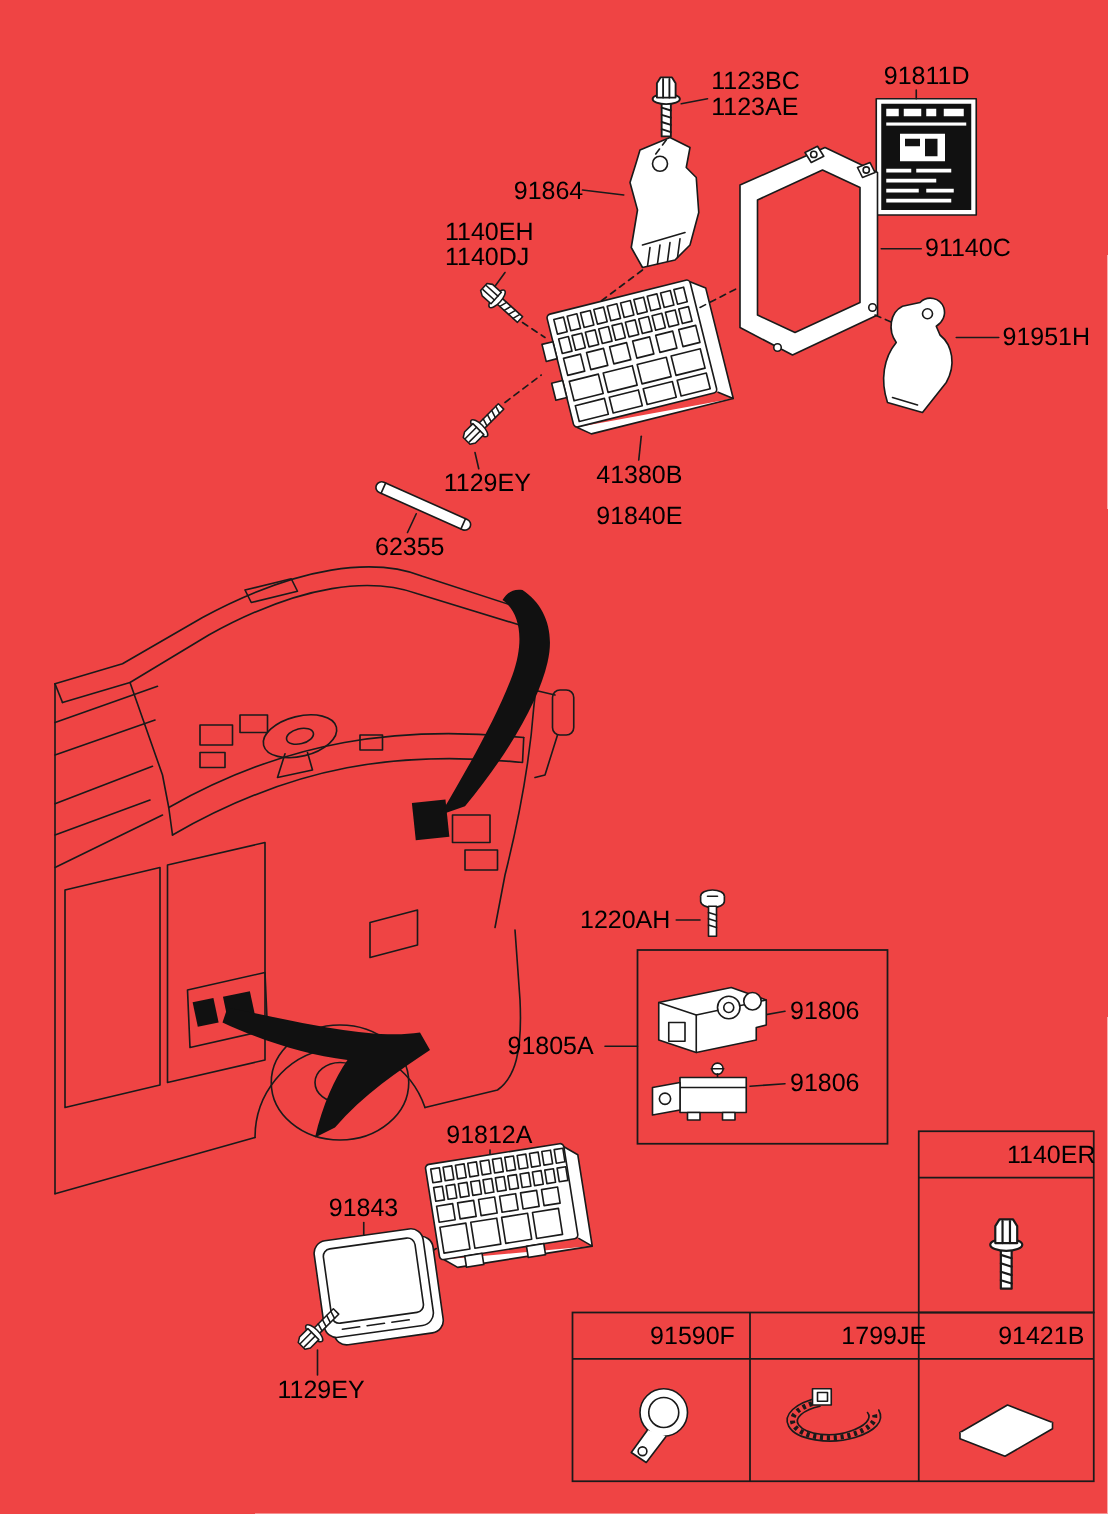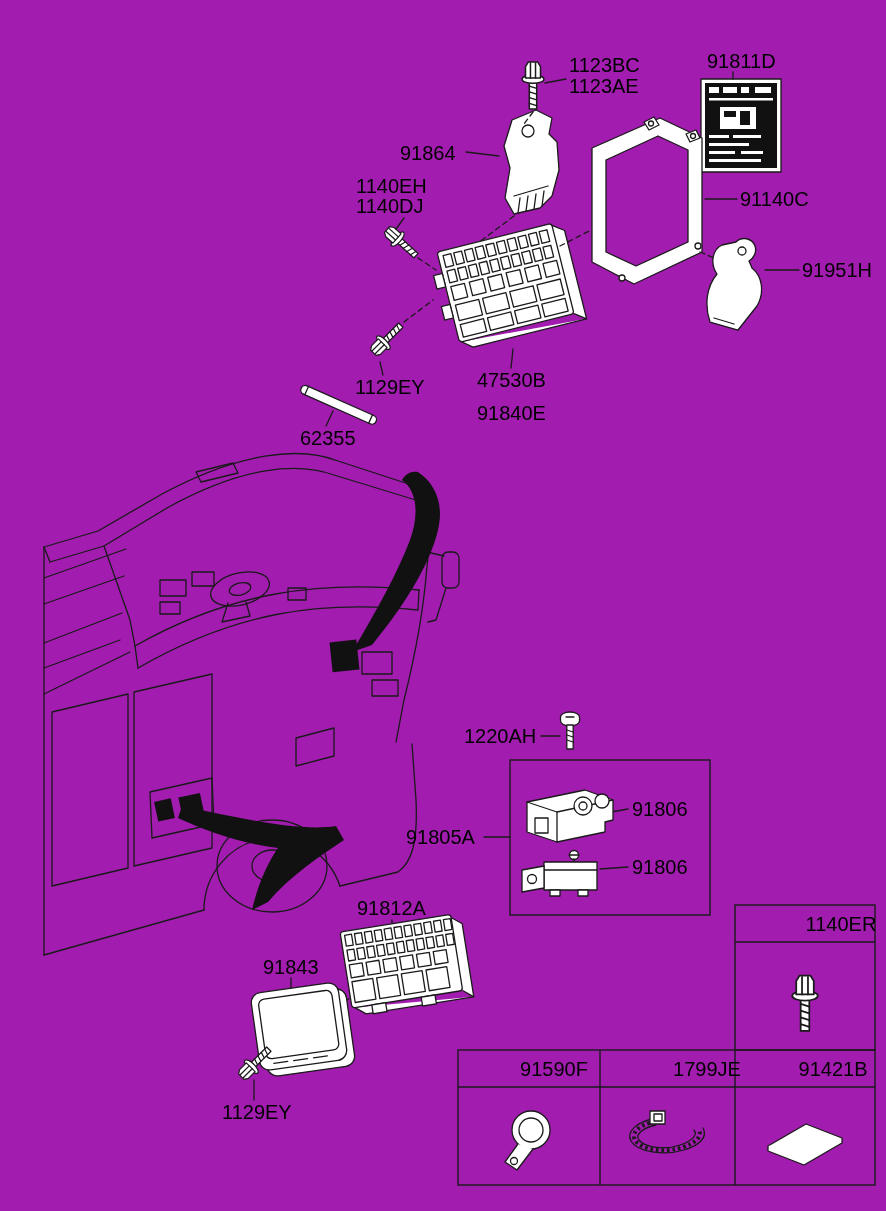--- a/index.html
+++ b/index.html
@@ -1,16 +1,16 @@
 <!DOCTYPE html>
 <html><head>
 <meta charset="utf-8">
 <style>
   html,body{margin:0;padding:0;background:#ffffff;}
-  .canvas{position:relative;width:886px;height:1211px;background:#a21caf;
+  .canvas{position:relative;width:886px;height:1211px;background:#ef4444;
           font-family:"Liberation Sans", sans-serif;overflow:hidden;}
   .art{position:absolute;left:0;top:0;}
   .label{position:absolute;font-size:20px;color:#000;line-height:21px;white-space:nowrap;cursor:pointer;}
   .th{position:absolute;font-size:20px;color:#000;text-align:center;cursor:pointer;margin-left:36px;}
   .ln{fill:none;stroke:#1a1a1a;stroke-width:1.3;stroke-linecap:round;stroke-linejoin:round;}
   .fw{fill:#ffffff;stroke:#1a1a1a;stroke-width:1.3;stroke-linejoin:round;}
   .blk{fill:#111111;stroke:none;}
   .dash{stroke-dasharray:5 4;}
   .tbl{fill:none;stroke:#1a1a1a;stroke-width:1.4;}
 </style>
@@ -277,26 +277,26 @@
     <g>
       <path d="M768,1146 L806,1124 L842,1138 L804,1160 Z" class="fw"></path>
       <path d="M768,1146 L768,1151 L804,1165 L842,1143 L842,1138" class="fw"></path>
     </g>
   </g>
 </svg>
 
 <div class="label" style="left:569px;top:55px">1123BC</div>
 <div class="label" style="left:569px;top:76px">1123AE</div>
 <div class="label" style="left:707px;top:51px">91811D</div>
-<div class="label" style="left:400px;top:143px">91864</div>
+<div class="label" style="left:411px;top:143px">91864</div>
 <div class="label" style="left:356px;top:176px">1140EH</div>
 <div class="label" style="left:356px;top:196px">1140DJ</div>
 <div class="label" style="left:740px;top:189px">91140C</div>
 <div class="label" style="left:802px;top:260px">91951H</div>
-<div class="label" style="left:477px;top:370px">47530B</div>
+<div class="label" style="left:477px;top:370px">41380B</div>
 <div class="label" style="left:477px;top:403px">91840E</div>
 <div class="label" style="left:355px;top:377px">1129EY</div>
 <div class="label" style="left:300px;top:428px">62355</div>
 <div class="label" style="left:464px;top:726px">1220AH</div>
 <div class="label" style="left:406px;top:827px">91805A</div>
 <div class="label" style="left:632px;top:799px">91806</div>
 <div class="label" style="left:632px;top:857px">91806</div>
 <div class="label" style="left:357px;top:898px">91812A</div>
 <div class="label" style="left:263px;top:957px">91843</div>
 <div class="label" style="left:222px;top:1102px">1129EY</div>

